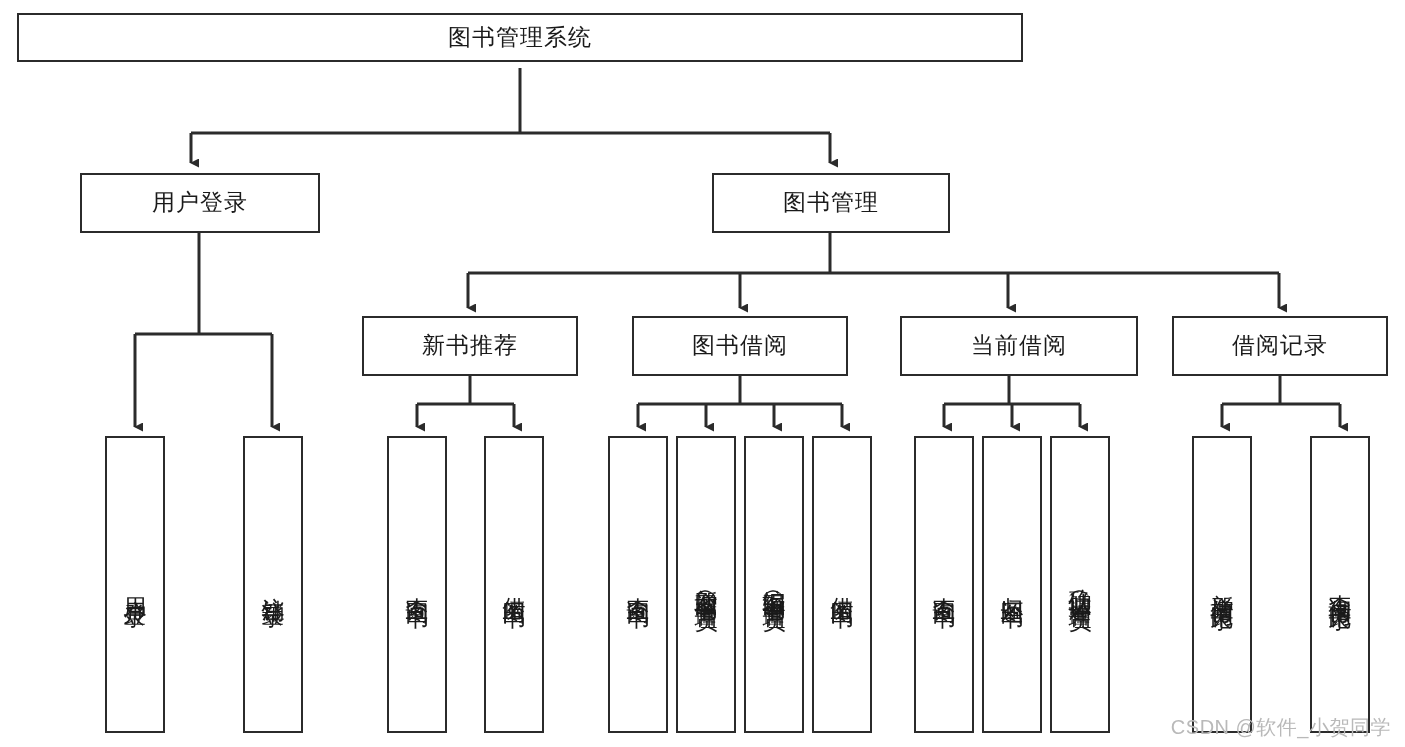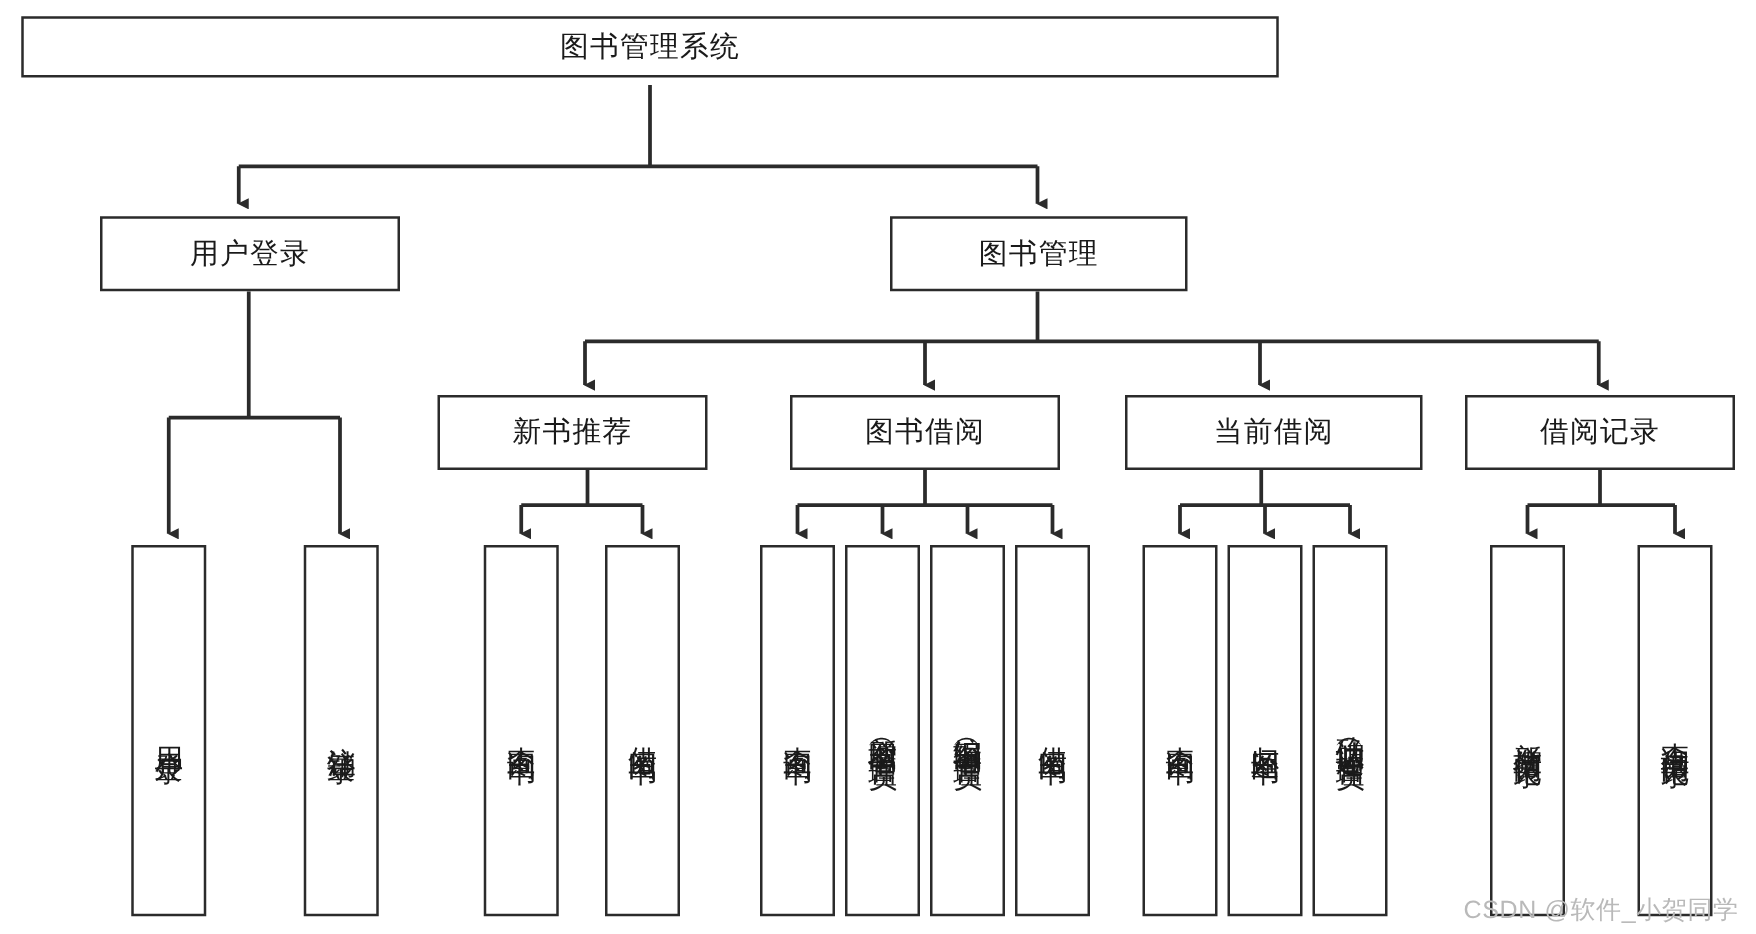--- a/index.html
+++ b/index.html
@@ -126,21 +126,21 @@
   </div>
 
   <div class="node h" style="left:80px; top:173px; width:240px; height:60px;">
     <span>用户登录</span>
   </div>
 
   <div class="node h" style="left:712px; top:173px; width:238px; height:60px;">
     <span>图书管理</span>
   </div>
 
-  <div class="node h" style="left:350px; top:316px; width:216px; height:60px;">
+  <div class="node h" style="left:362px; top:316px; width:216px; height:60px;">
     <span>新书推荐</span>
   </div>
 
   <div class="node h" style="left:632px; top:316px; width:216px; height:60px;align-items:center;">
     <span>图书借阅</span>
   </div>
 
   <div class="node h" style="left:900px; top:316px; width:238px; height:60px;">
     <span>当前借阅</span>
   </div>

